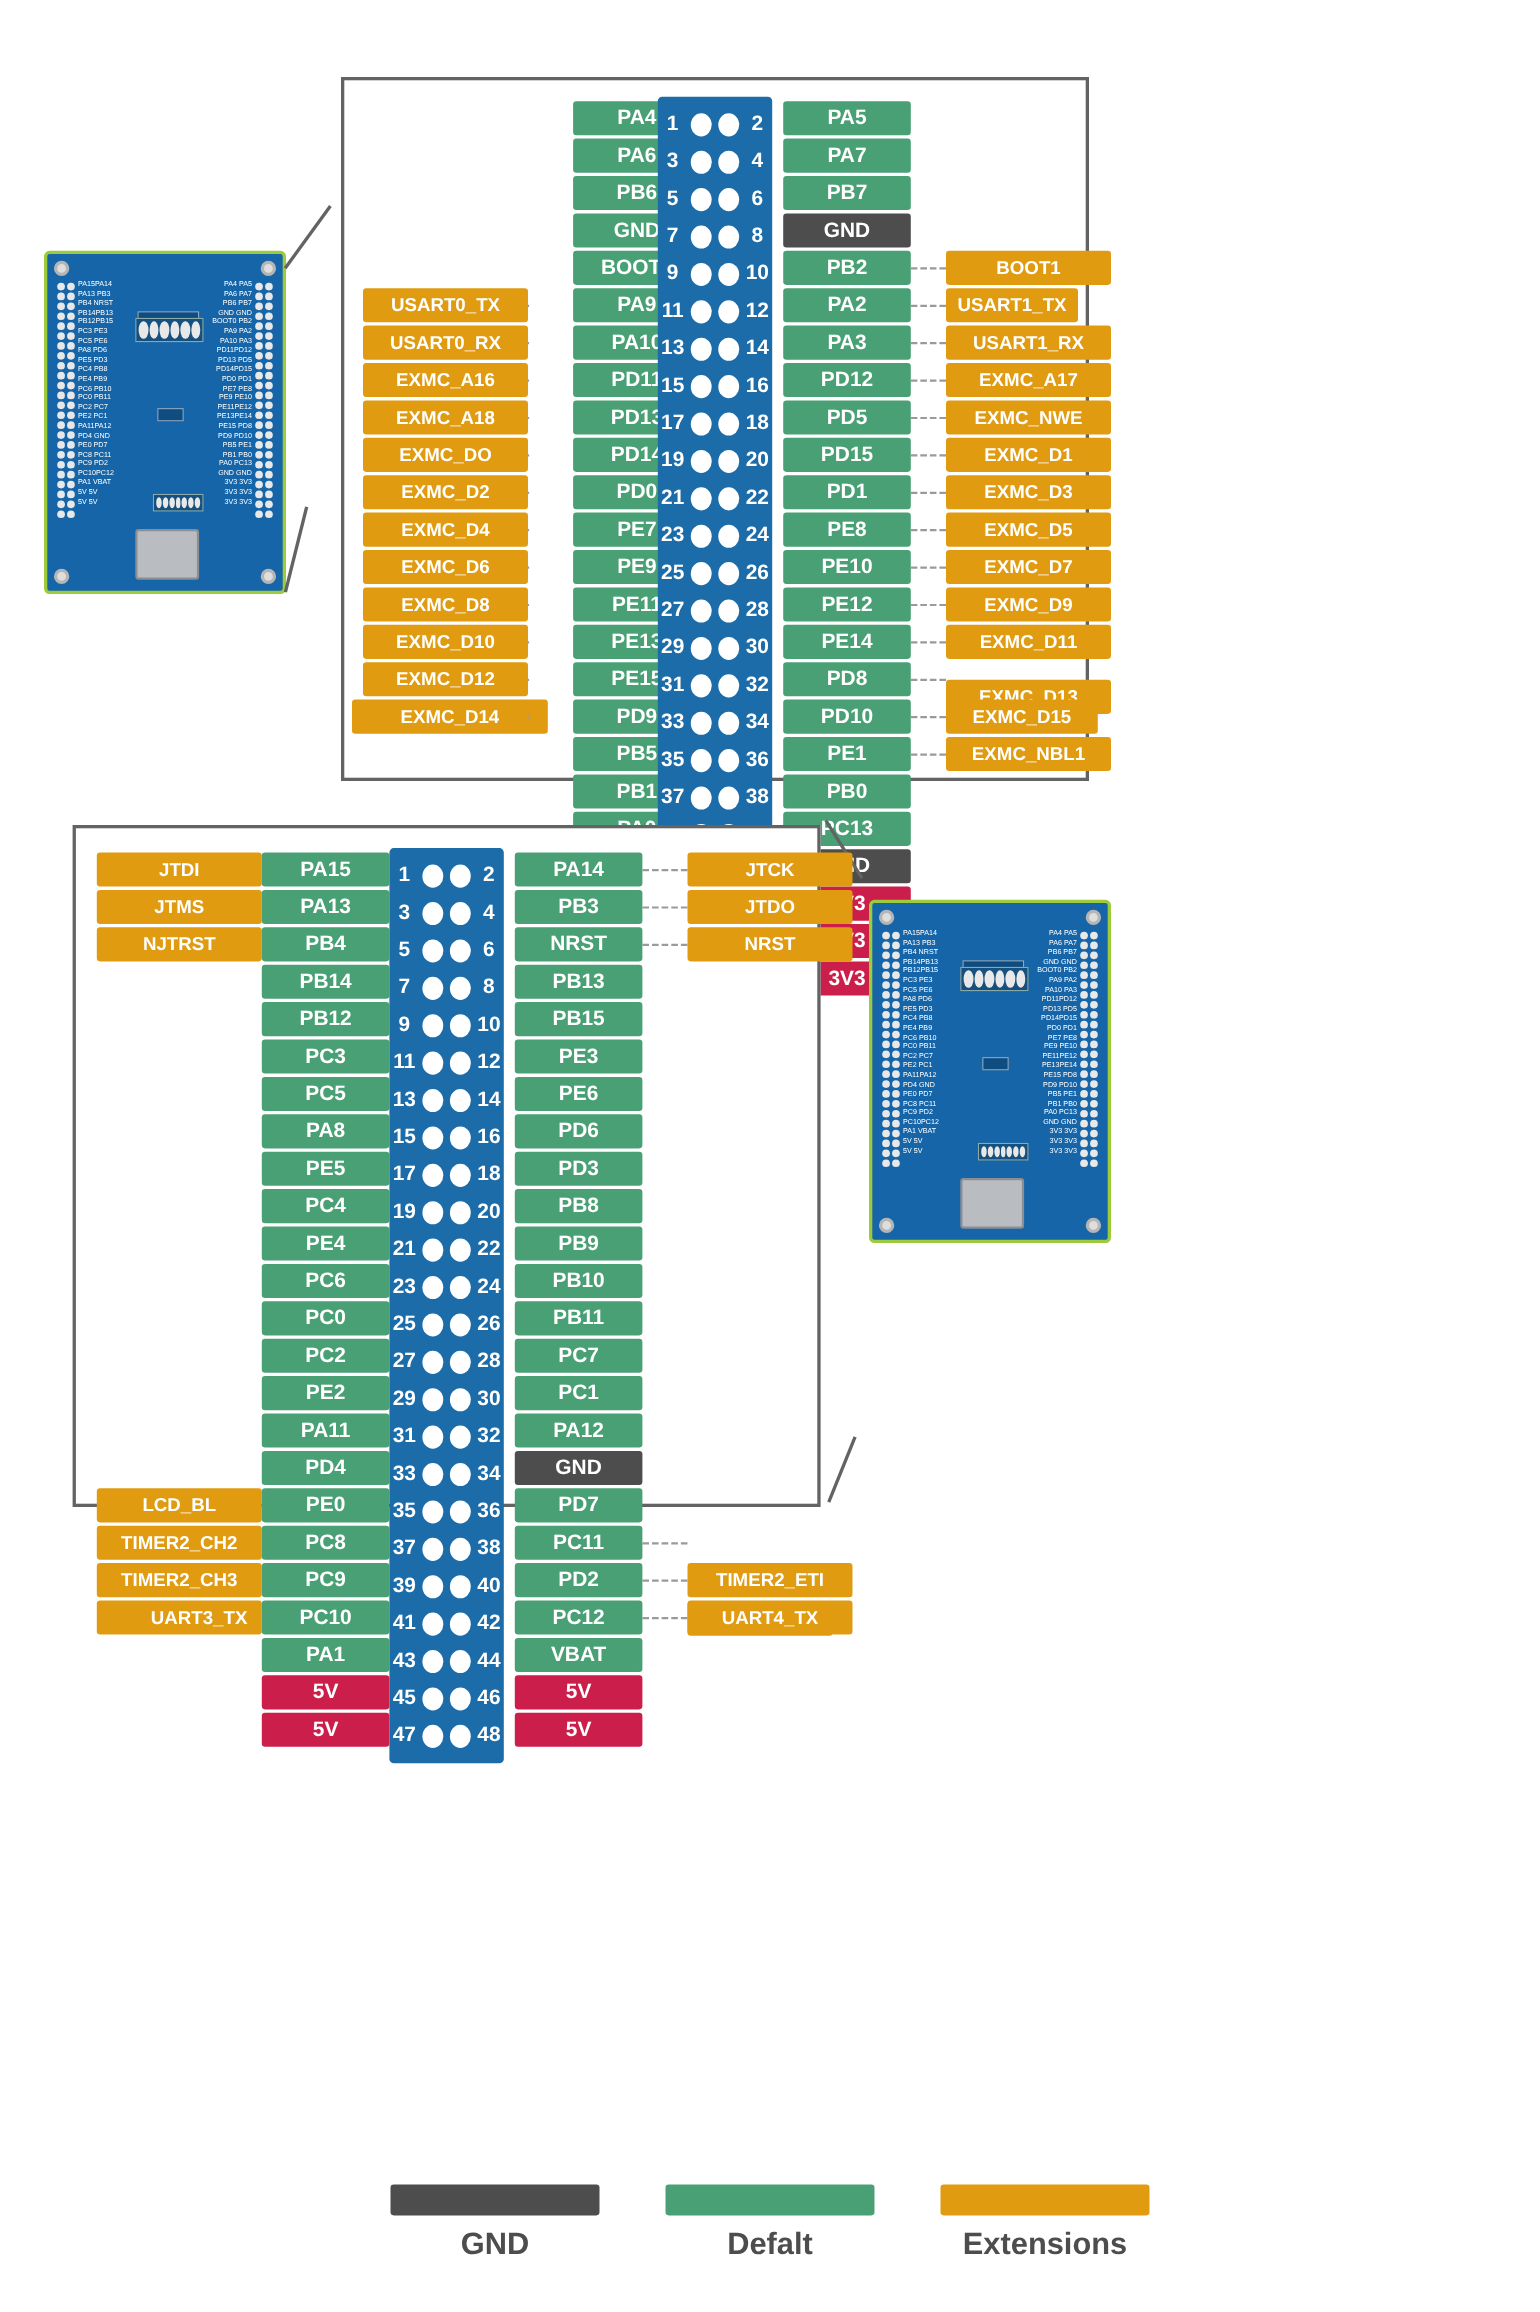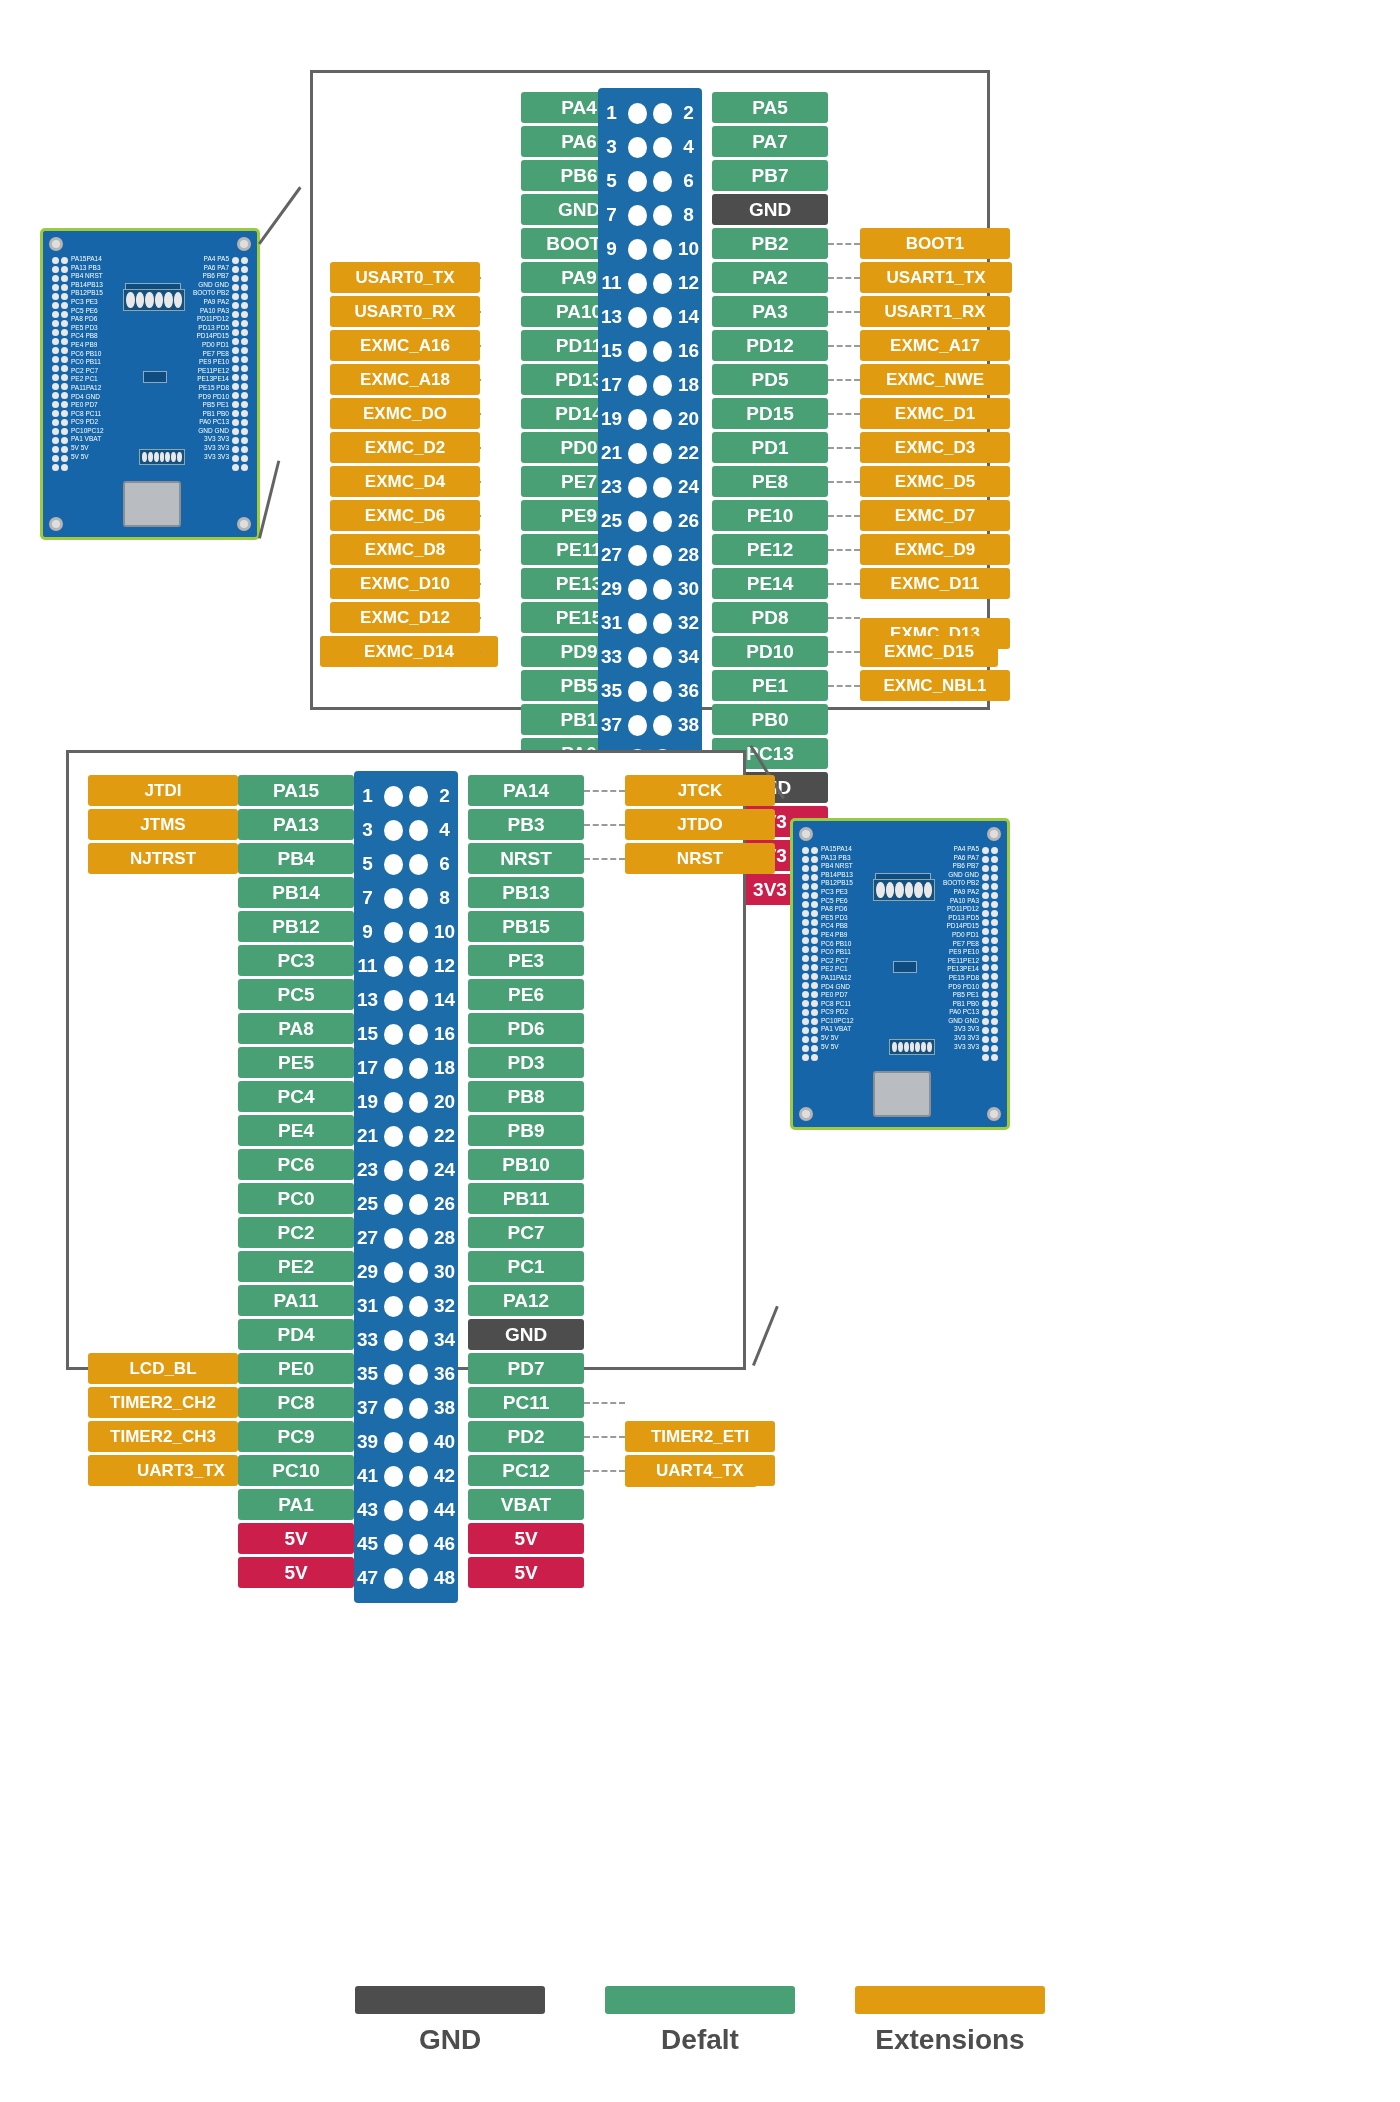--- a/index.html
+++ b/index.html
@@ -564,21 +564,21 @@
     <div class="pin default">PB0</div>
     <div class="pin default">PC13</div>
     <div class="pin gnd">GND</div>
     <div class="pin vcc">3V3</div>
     <div class="pin vcc">3V3</div>
     <div class="pin vcc">3V3</div>
   </div>
 <div id="top-right-ext" style="position:absolute;">
     <div class="ext" style="top: 228px; width: 150px; left: 860px;">BOOT1</div>
     <div class="leader" style="top: 243px; left: 828px; width: 32px;"></div>
-    <div class="ext" style="top: 262px; width: 152px; left: 860px;">USART1_TX</div>
+    <div class="ext" style="top: 262px; width: 120px; left: 860px;">USART1_TX</div>
     <div class="leader" style="top: 277px; left: 828px; width: 32px;"></div>
     <div class="ext" style="top: 296px; width: 150px; left: 860px;">USART1_RX</div>
     <div class="leader" style="top: 311px; left: 828px; width: 32px;"></div>
     <div class="ext" style="top: 330px; width: 150px; left: 860px;">EXMC_A17</div>
     <div class="leader" style="top: 345px; left: 828px; width: 32px;"></div>
     <div class="ext" style="top: 364px; width: 150px; left: 860px;">EXMC_NWE</div>
     <div class="leader" style="top: 379px; left: 828px; width: 32px;"></div>
     <div class="ext" style="top: 398px; width: 150px; left: 860px;">EXMC_D1</div>
     <div class="leader" style="top: 413px; left: 828px; width: 32px;"></div>
     <div class="ext" style="top: 432px; width: 150px; left: 860px;">EXMC_D3</div>

